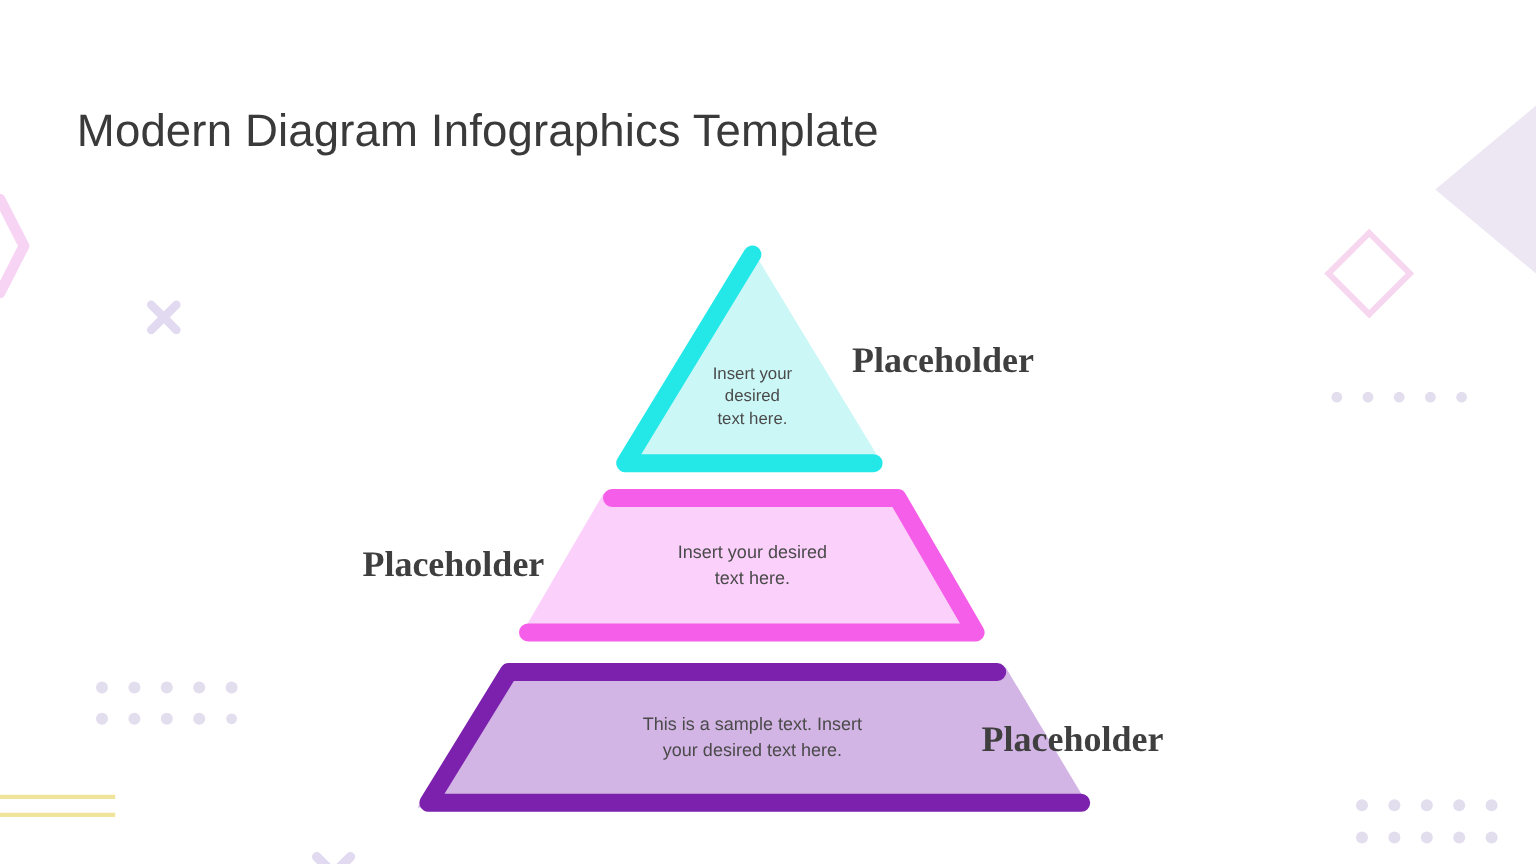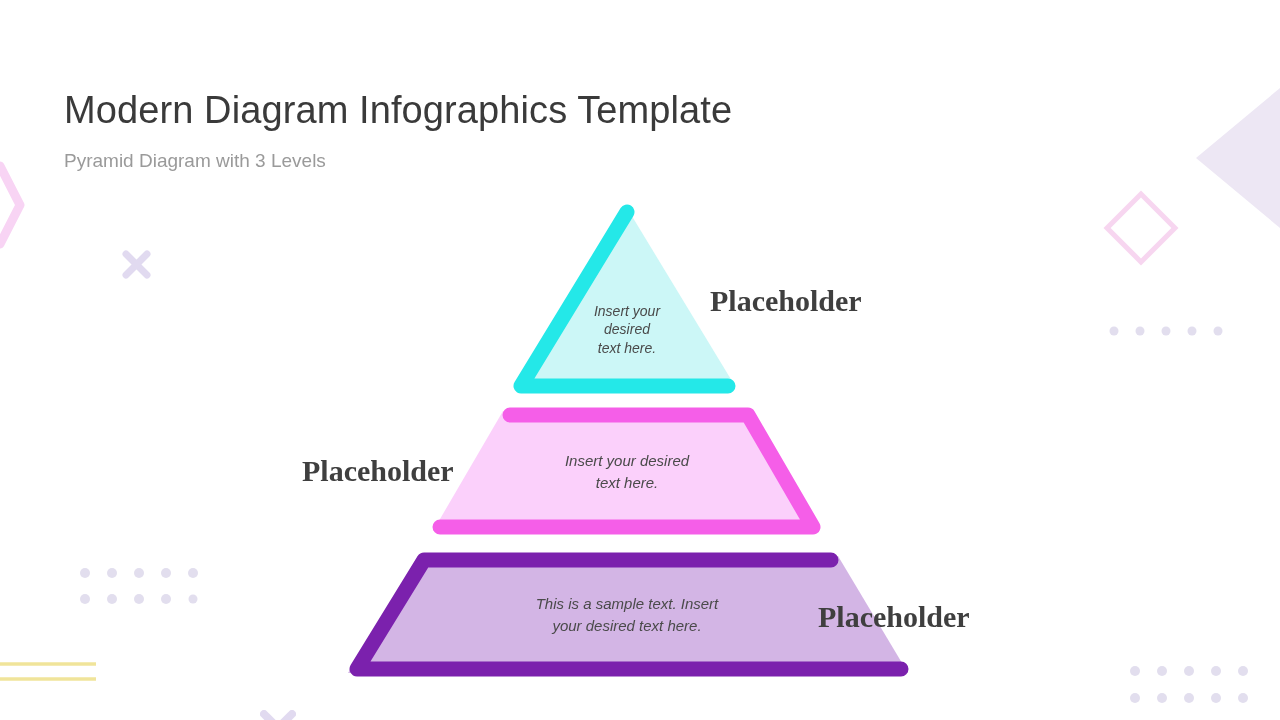--- a/index.html
+++ b/index.html
@@ -24,21 +24,21 @@
   .subtitle {
     font-size:19px; font-weight:400; color:#9a9a9a;
     margin-top:17px; white-space:nowrap;
   }
 
   
   #pyramid { position:absolute; left:0; top:0; width:1280px; height:720px; }
 
   .lvl-body {
     position:absolute; text-align:center; color:#4a4a4a;
-    font-size:15px; line-height:1.45; white-space:pre-line;font-style:italic;
+    font-size:15px; line-height:1.45; white-space:pre-line;
   }
   .lvl-label {
     position:absolute; font-weight:bold; color:#3f3f3f;
     font-size:30px; white-space:nowrap;font-family:Liberation Serif, serif;
   }
 
   
   #body-1  { left:547px; top:254px; width:160px; font-size:14px; line-height:1.32; }
   #label-1 { left:710px; top:236px; }
   
@@ -111,21 +111,20 @@
       <circle cx="1135" cy="677" r="5"></circle>
         <circle cx="1162" cy="677" r="5"></circle>
       <circle cx="1189" cy="677" r="5"></circle>
         <circle cx="1216" cy="677" r="5"></circle>
       <circle cx="1243" cy="677" r="4.5"></circle>
     </g>
   </svg>
 
   <div class="header">
     <div class="title">Modern Diagram Infographics Template</div>
-    <div class="subtitle">Pyramid Diagram with 3 Levels</div>
   </div>
 
   <svg id="pyramid" viewBox="0 0 1280 720" xmlns="http://www.w3.org/2000/svg">
 
     <g>
       <path d="M 627 160 L 735 338 L 520 338 Z" fill="#CCF7F7"></path>
       <path d="M 627 164 L 521 338 L 728 338" fill="none" stroke="#24E8E8" stroke-width="15" stroke-linecap="round" stroke-linejoin="round"></path>
     </g>
 
     <g>

